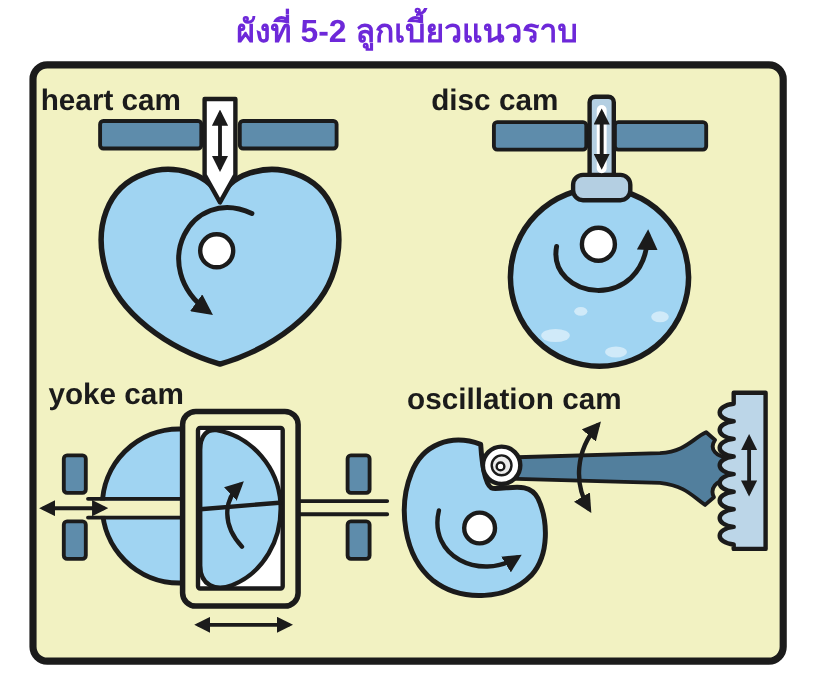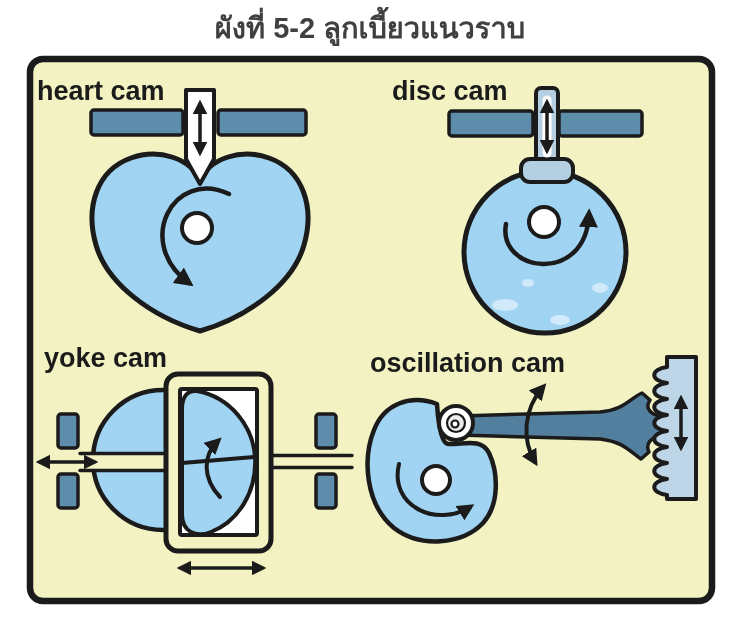--- a/index.html
+++ b/index.html
@@ -3,21 +3,21 @@
 <meta charset="utf-8">
 <style>
   html,body{margin:0;padding:0;}
   body{
     width:740px;height:630px;position:relative;overflow:hidden;
     background:var(--background,#ffffff);
     font-family:"Liberation Sans","DejaVu Sans",sans-serif;
   }
   .title{
     position:absolute;top:5px;left:0;width:740px;text-align:center;
-    font-size:29px;font-weight:bold;color:#404040;
+    font-size:29px;font-weight:bold;color:#6d28d9;
   }
   svg{position:absolute;left:0;top:0;}
   .ol{stroke:var(--outline,#1b1b1b);stroke-linecap:round;stroke-linejoin:round;}
   .f-cam{fill:var(--cam-fill,#a0d4f2);}
   .f-bar{fill:var(--guide-bar-fill,#5e8cab);}
   .f-fol{fill:var(--follower-fill,#b4cfe2);}
   .f-arm{fill:var(--arm-fill,#527f9d);}
   .f-rack{fill:var(--rack-fill,#bcd6e8);}
   .f-panel{fill:var(--panel-fill,#f2f2c2);}
   .f-white{fill:#ffffff;}

